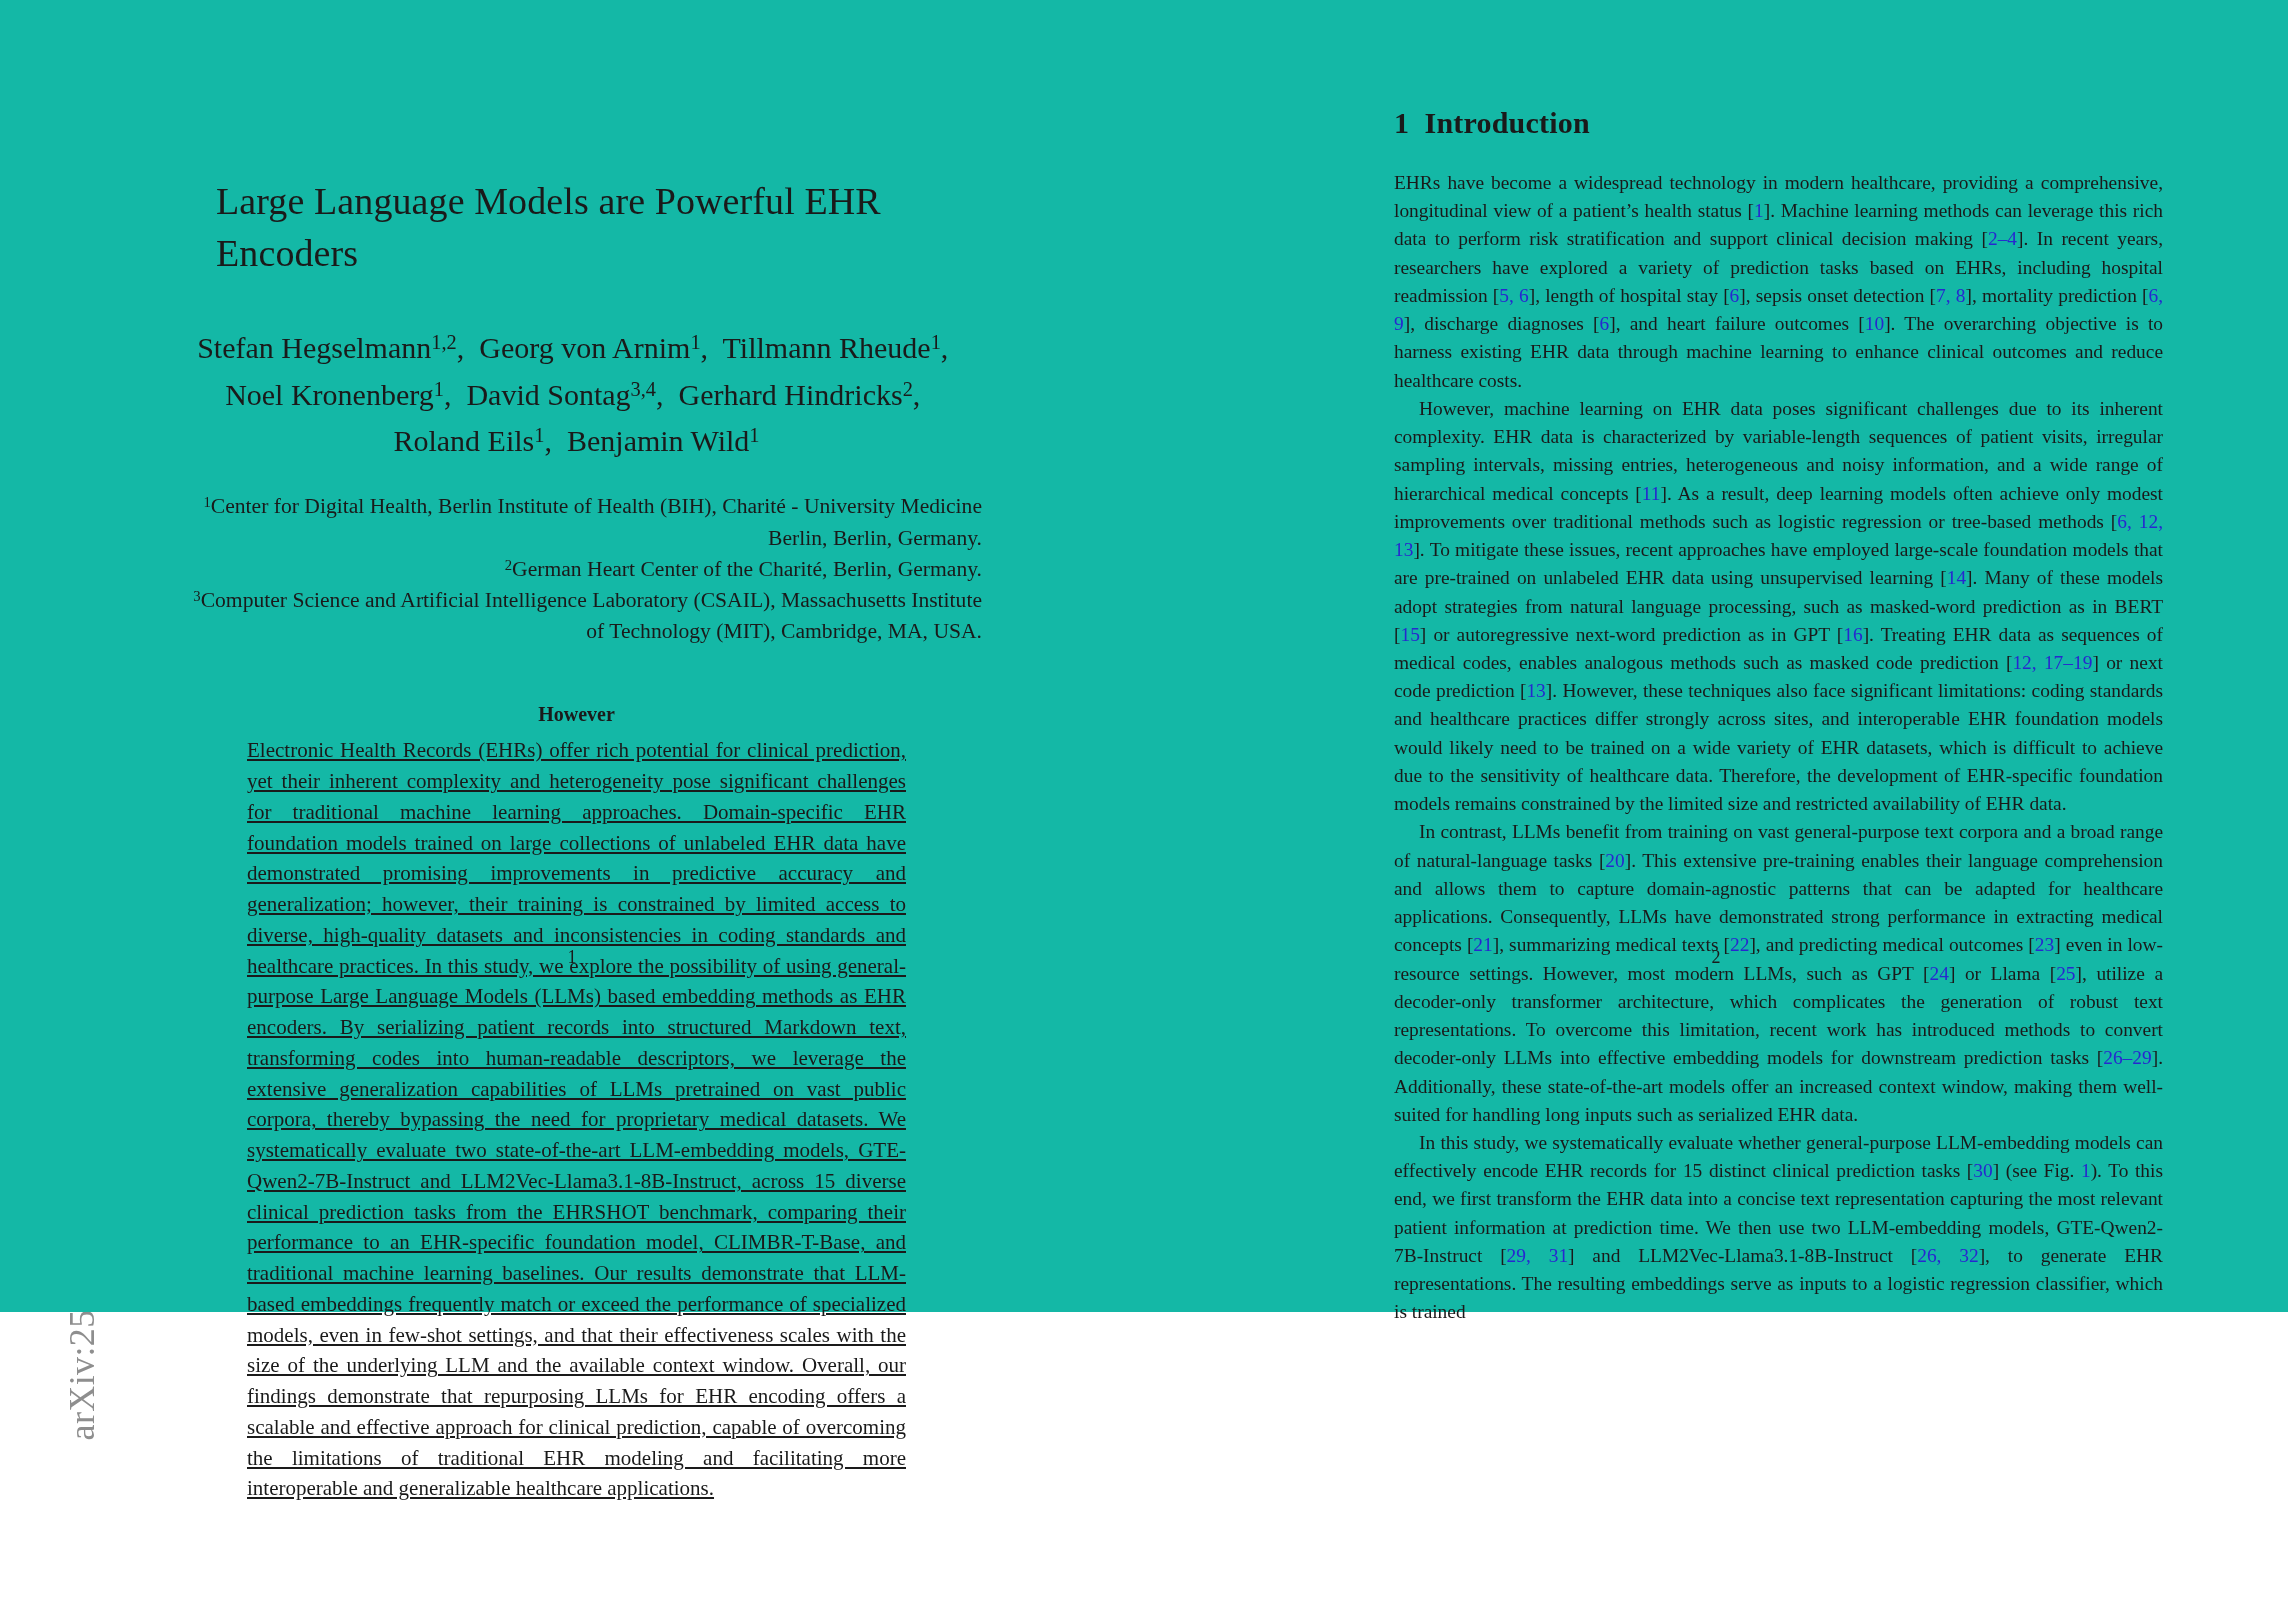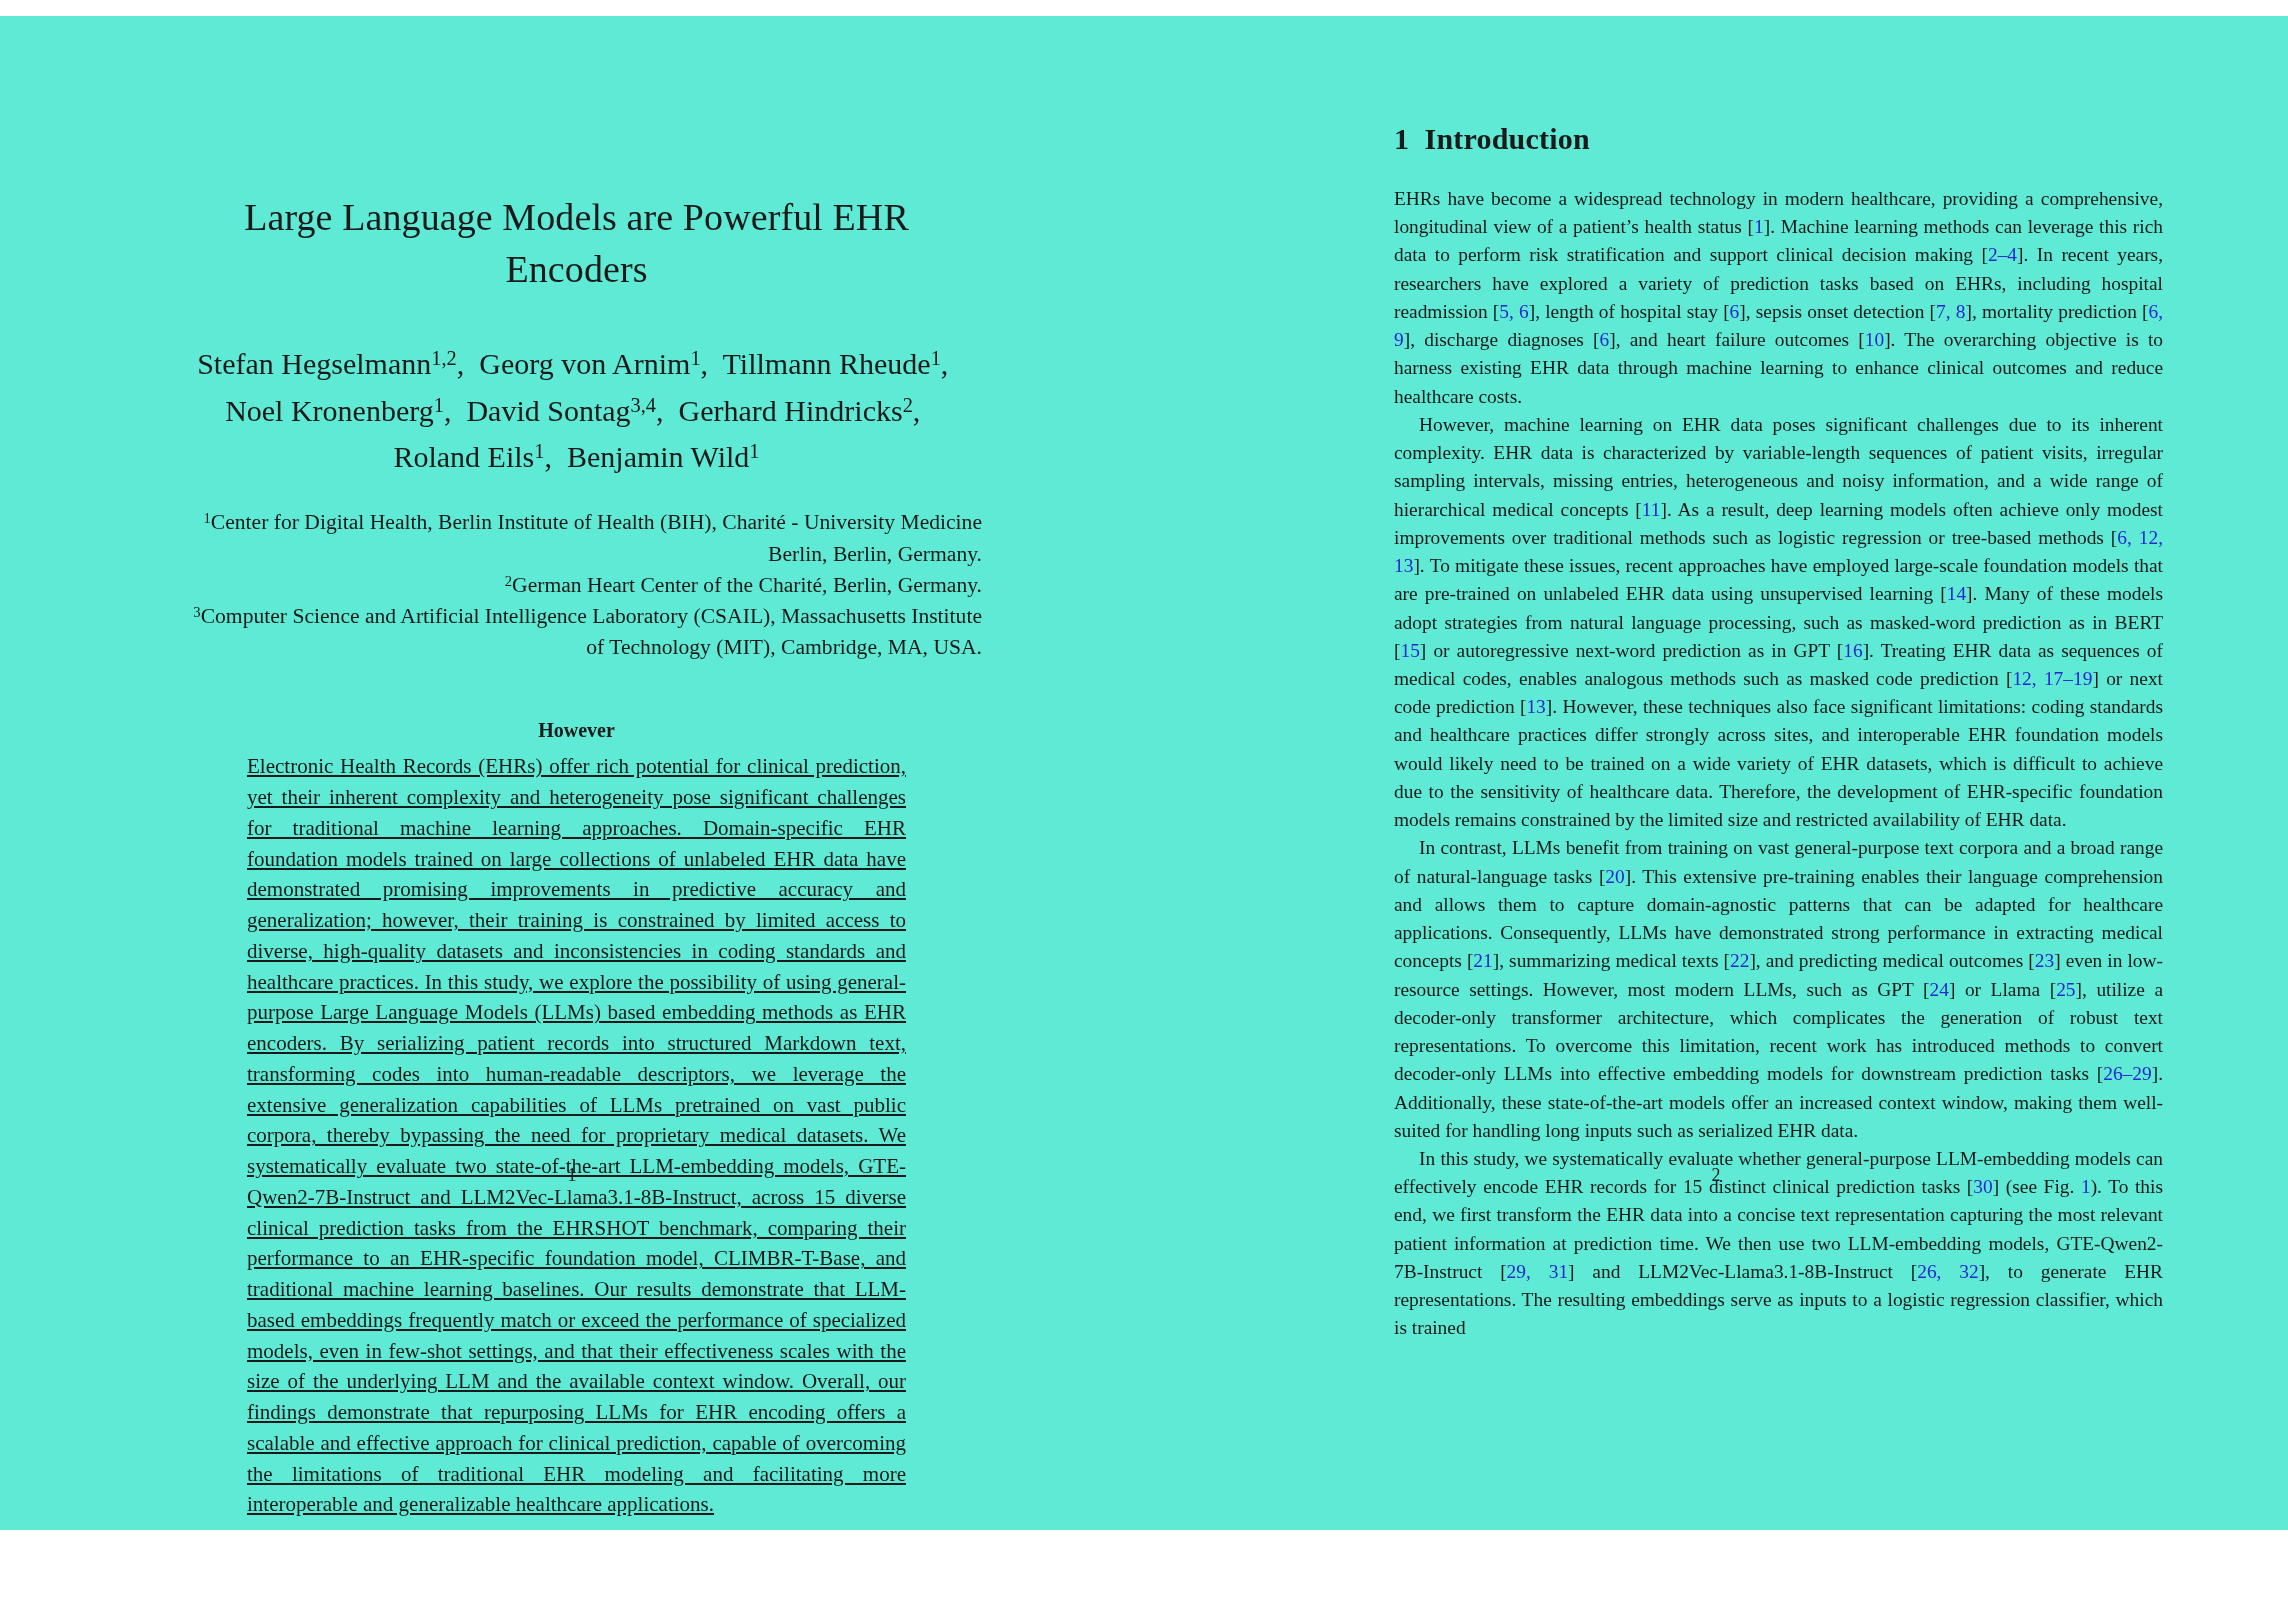--- a/index.html
+++ b/index.html
@@ -37,24 +37,24 @@
     font-family: "Liberation Serif", "DejaVu Serif", serif;
     font-size: 36px;
     letter-spacing: 0.4px;
     color: #8e8e8e;
     white-space: nowrap;
   }
 
   
   .page {
     position: absolute;
-    top: 16px;
+    top: 0;
     width: 1144px;
-    height: 1514px;
-    background: #5eead4;
+    height: 1312px;
+    background: #14b8a6;
   }
   #page-1 { left: 0px; }
   #page-2 { left: 1144px; }
 
   .page-body {
     position: absolute;
   }
   #page-1 .page-body {
     left: 144px;
     top: 106px;
@@ -76,21 +76,21 @@
     color: #1a1a1a;
   }
 
   
   #paper-title {
     margin: 0;
     padding: 0 72px;
     font-weight: normal;
     font-size: 38px;
     line-height: 1.38;
-    text-align: center;
+    text-align: left;
     letter-spacing: 0.1px;
     margin-top: 69px;
   }
 
   #author-list {
     margin-top: 45px;
     padding: 0 29px;
     text-align: center;
     font-size: 30px;
     line-height: 1.56;

